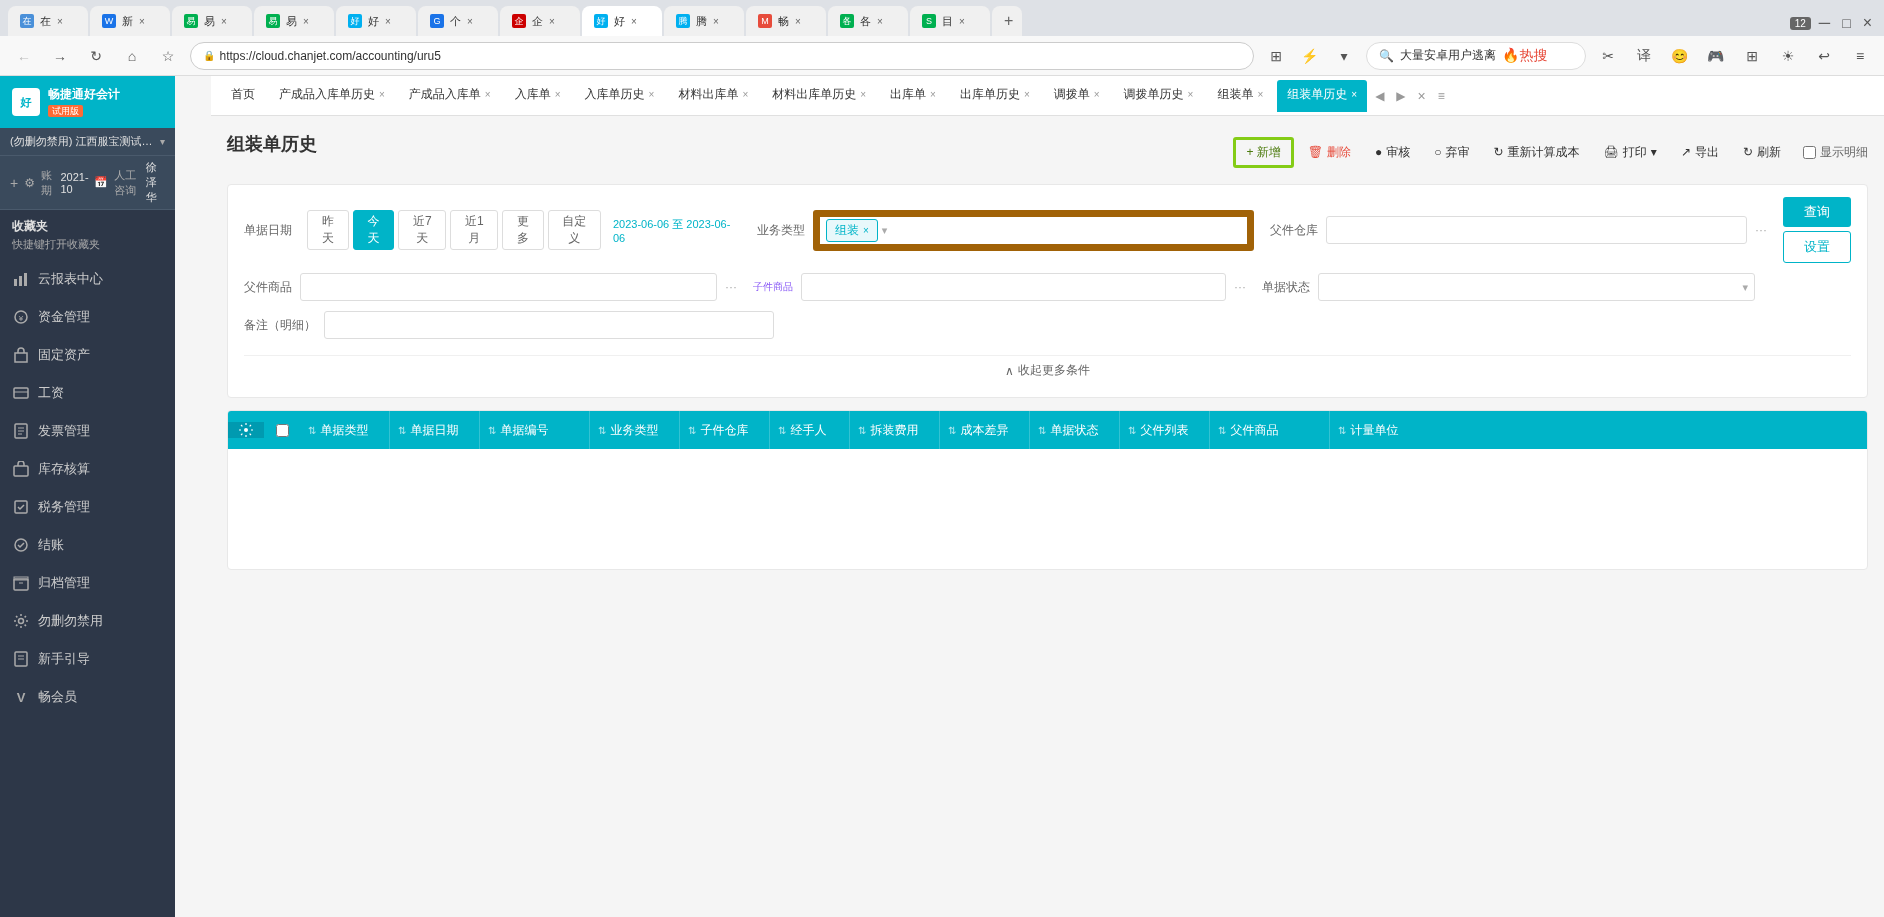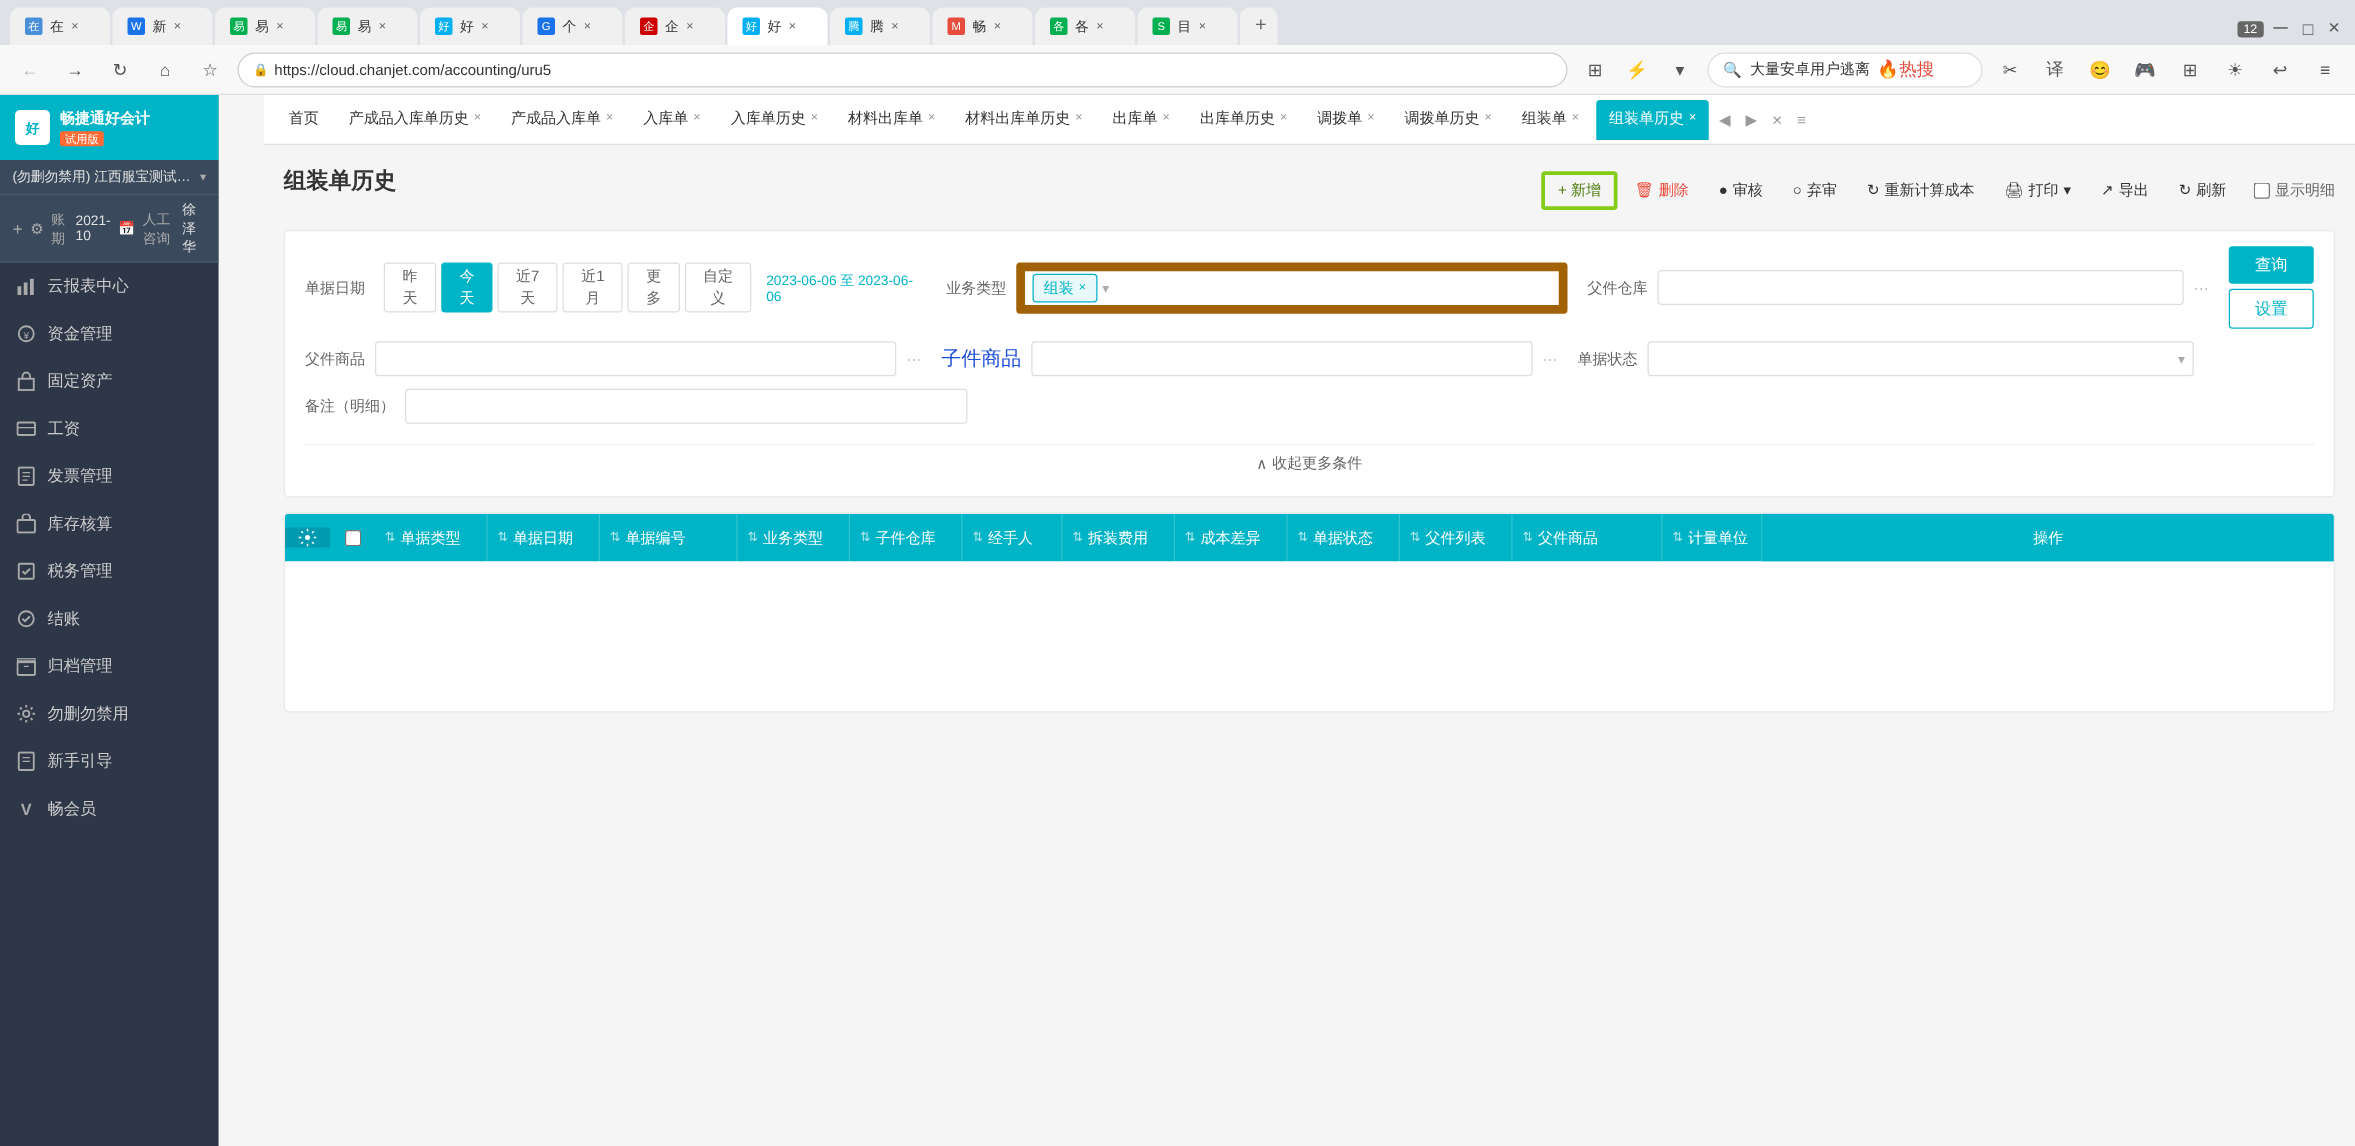--- a/index.html
+++ b/index.html
@@ -199,20 +199,24 @@
       <span style="color:#aaa;font-size:12px;cursor:pointer;">⚙</span>
       <span style="color:#aaa;font-size:11px;">账期</span>
       <span style="color:#e0e0e0;font-size:11px;">2021-10</span>
       <span style="color:#aaa;font-size:11px;cursor:pointer;">📅</span>
       <span style="margin-left:auto;display:flex;gap:6px;align-items:center;">
         <span style="color:#aaa;font-size:11px;cursor:pointer;">人工咨询</span>
         <span style="color:#e0e0e0;font-size:11px;cursor:pointer;">徐泽华</span>
       </span>
     </div>
 
+    <div class="sidebar-favorites">
+      <div style="color:#e0e0e0;font-weight:bold;font-size:12px;">收藏夹</div>
+      <div style="color:#aaa;font-size:11px;margin-top:2px;cursor:pointer;">快捷键打开收藏夹</div>
+    </div>
 
     <div class="sidebar-menu">
       <div class="sidebar-item">
         <span class="sidebar-icon">
           <svg width="16" height="16" viewBox="0 0 16 16">
               <rect x="1" y="8" width="3" height="7" fill="#aaa"></rect>
               <rect x="6" y="5" width="3" height="10" fill="#aaa"></rect>
               <rect x="11" y="2" width="3" height="13" fill="#aaa"></rect>
             </svg>
         </span>
@@ -463,21 +467,21 @@
         </div>
 
         <div class="filter-row">
           <div style="display:flex;align-items:center;gap:8px;flex:1;">
             <span style="color:#666;font-size:12px;white-space:nowrap;">父件商品</span>
             <div style="flex:1;min-height:28px;border:1px solid #ddd;border-radius:3px;padding:0 6px;display:flex;align-items:center;">
             </div>
             <span style="color:#aaa;cursor:pointer;font-size:12px;">···</span>
           </div>
           <div style="display:flex;align-items:center;gap:8px;flex:1;">
-            <span style="color:#1d4ed8;font-size:16px;white-space:nowrap;">子件商品</span>
+            <span style="color:#8b5cf6;font-size:10px;white-space:nowrap;">子件商品</span>
             <div style="flex:1;min-height:28px;border:1px solid #ddd;border-radius:3px;padding:0 6px;display:flex;align-items:center;">
             </div>
             <span style="color:#aaa;cursor:pointer;font-size:12px;">···</span>
           </div>
           <div style="display:flex;align-items:center;gap:8px;flex:1;">
             <span style="color:#666;font-size:12px;white-space:nowrap;">单据状态</span>
             <div style="flex:1;min-height:28px;border:1px solid #ddd;border-radius:3px;padding:0 6px;display:flex;align-items:center;justify-content:space-between;cursor:pointer;">
               <span style="color:#aaa;font-size:11px;margin-left:auto;">▾</span>
             </div>
           </div>
@@ -551,23 +555,20 @@
             <span>父件列表</span>
           </div>
           <div class="th-cell" style="width:120px;">
             <span class="sort-icon">⇅</span>
             <span>父件商品</span>
           </div>
           <div class="th-cell" style="width:80px;">
             <span class="sort-icon">⇅</span>
             <span>计量单位</span>
           </div>
-          <div class="th-cell" style="flex:1;background:#00b4c8;justify-content:center;">
-            <span>操作</span>
-          </div>
         </div>
         <div class="table-empty">
           <span></span>
         </div>
       </div>
 
     </div>
   </div>
 </div>
 

